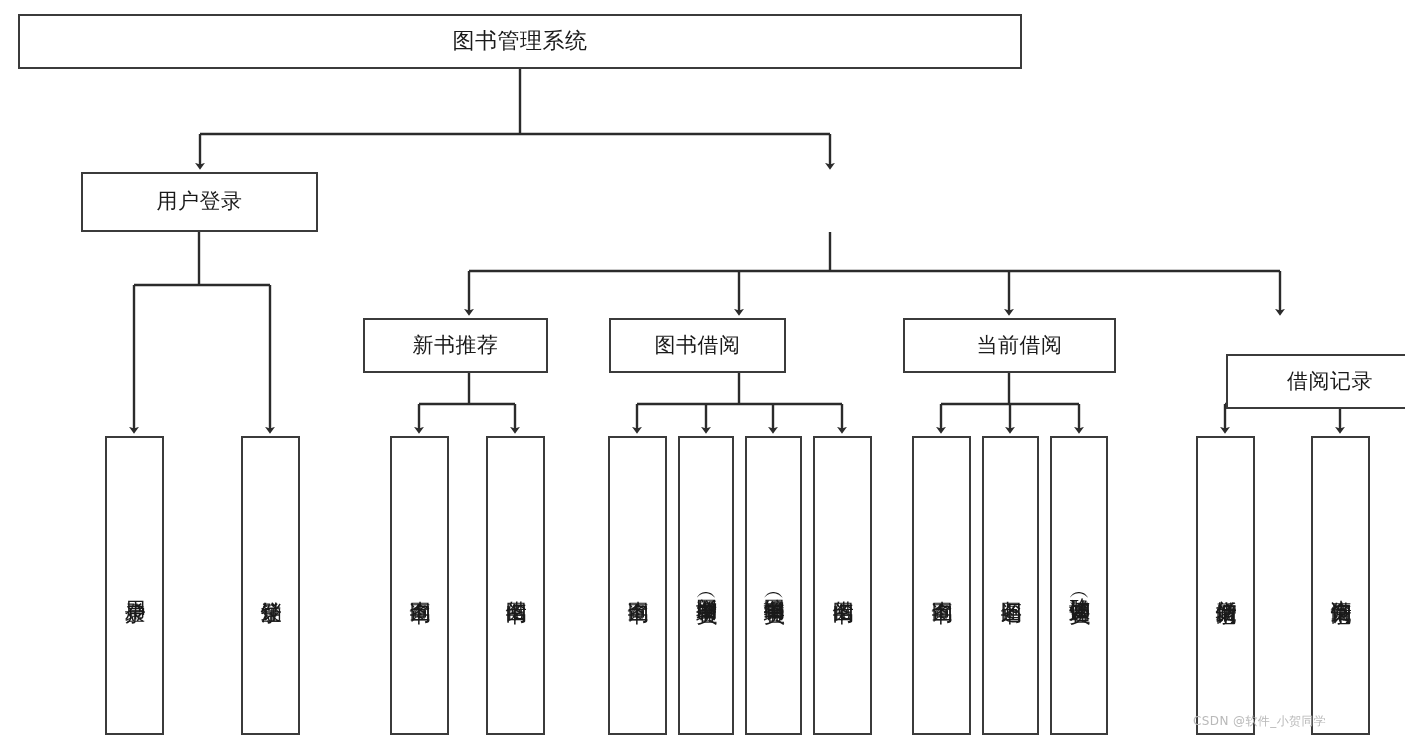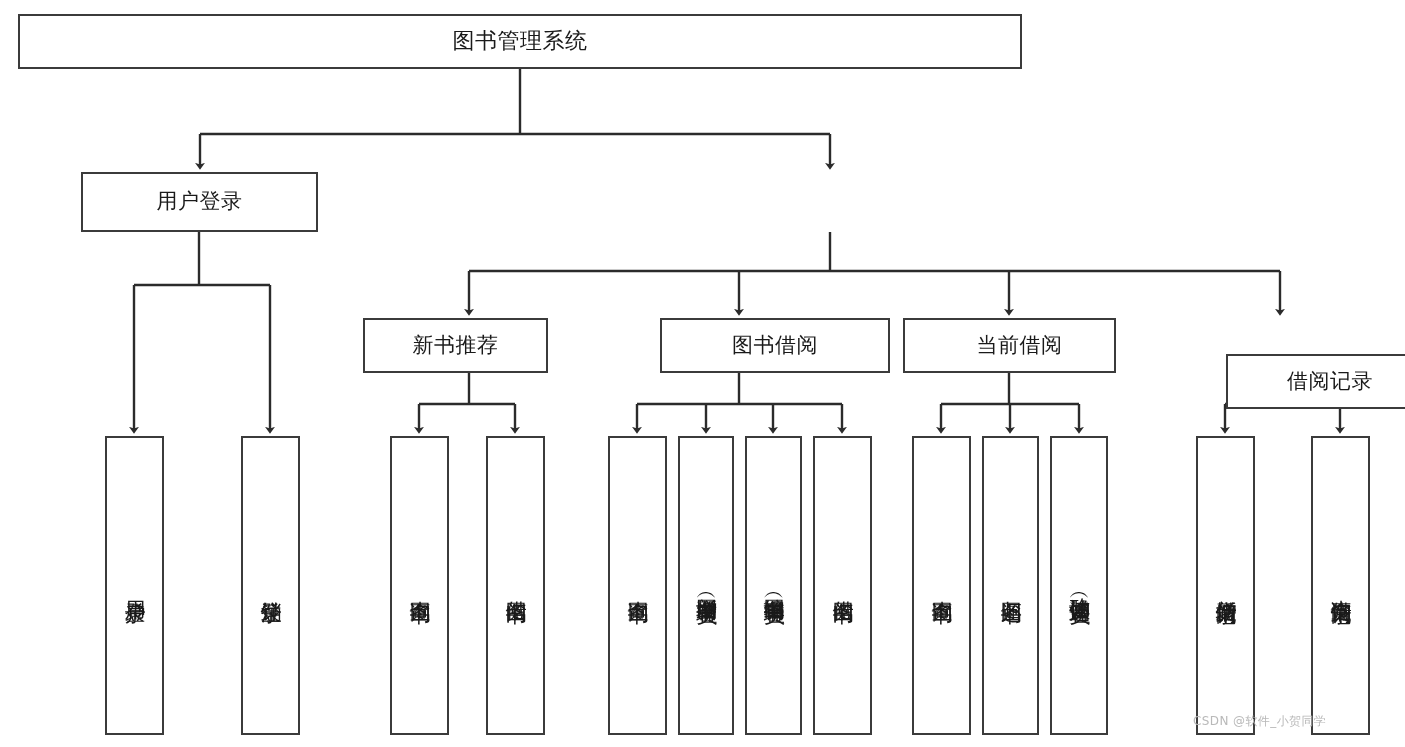--- a/index.html
+++ b/index.html
@@ -134,21 +134,21 @@
 
   <div class="node-box" style="left:81px; top:172px; width:237px; height:60px;">
     <span class="node-label-h">用户登录</span>
   </div>
 
 
   <div class="node-box" style="left:363px; top:318px; width:185px; height:55px;">
     <span class="node-label-h">新书推荐</span>
   </div>
 
-  <div class="node-box" style="left:660px; top:318px; width:230px; height:55px;">
+  <div class="node-box" style="left:609px; top:318px; width:177px; height:55px;">
     <span class="node-label-h">图书借阅</span>
   </div>
 
   <div class="node-box" style="left:903px; top:318px; width:213px; height:55px;padding-left:20px;">
     <span class="node-label-h">当前借阅</span>
   </div>
 
   <div class="node-box" style="left:1226px; top:318px; width:208px; height:55px;margin-top:36px;">
     <span class="node-label-h">借阅记录</span>
   </div>

